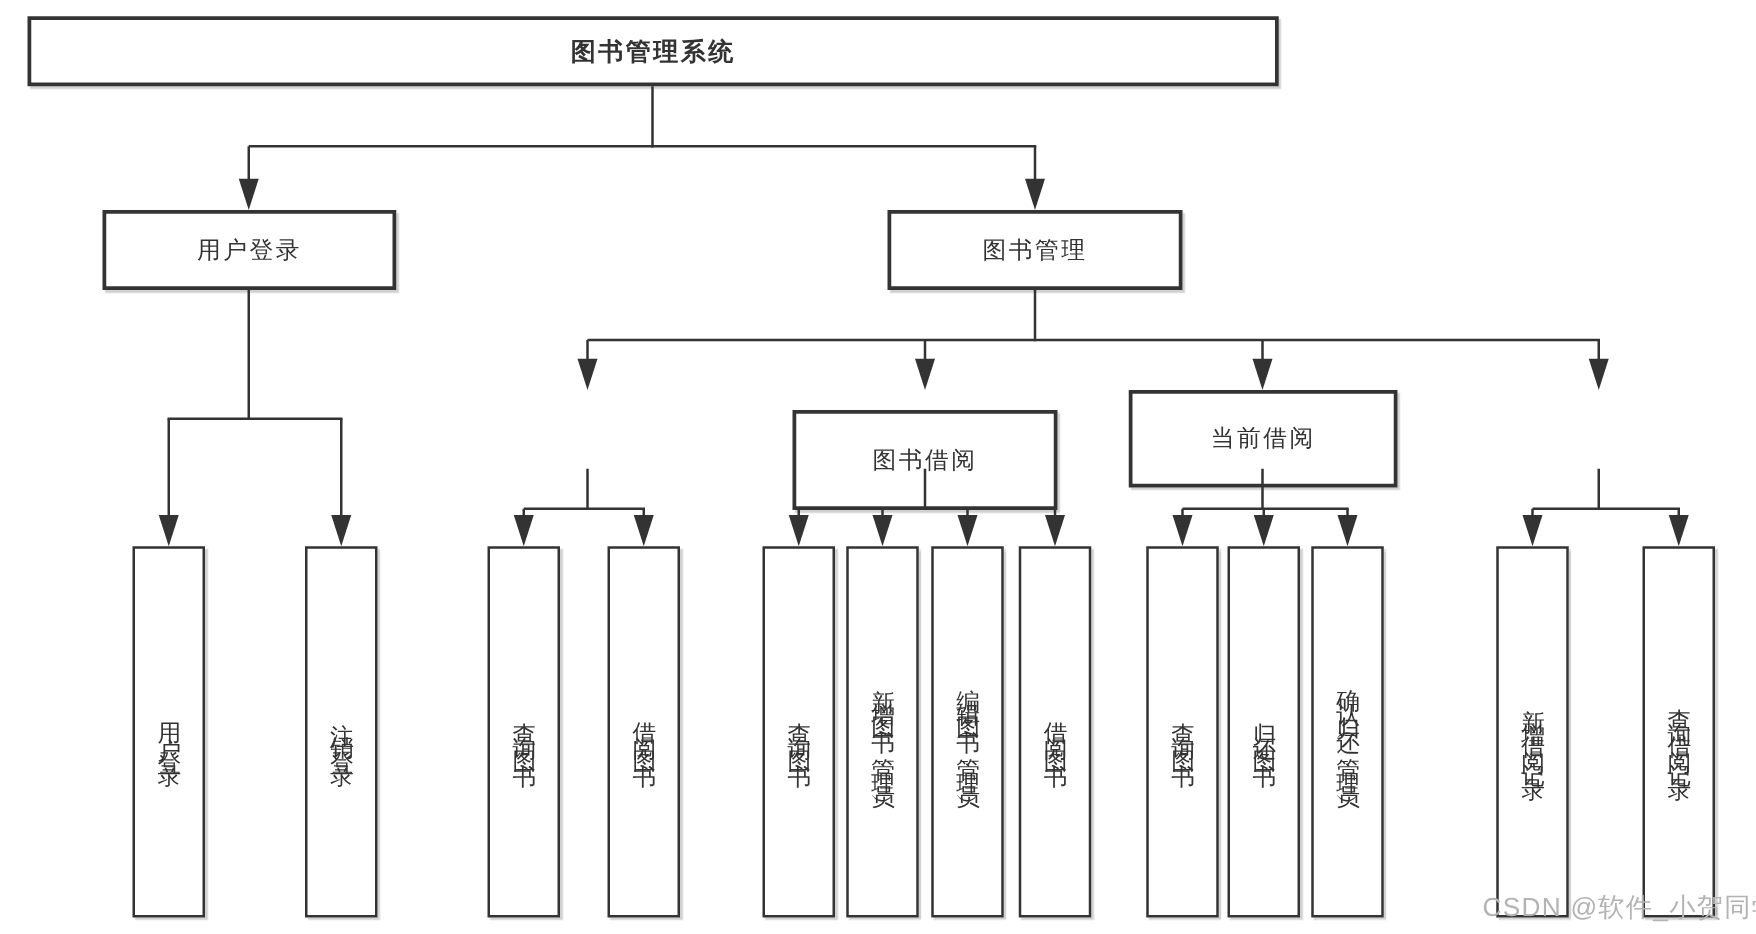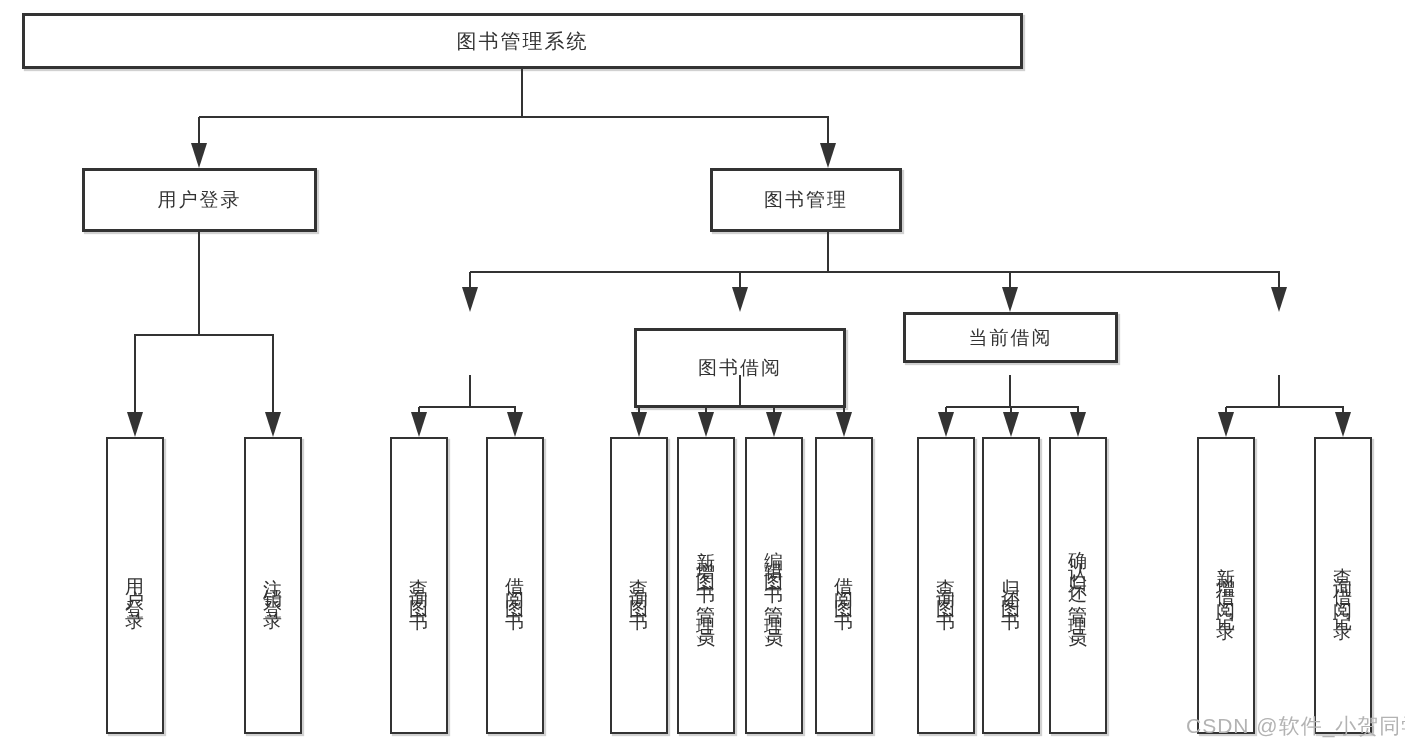--- a/index.html
+++ b/index.html
@@ -64,35 +64,35 @@
     color: #b3b3b3;
     white-space: nowrap;
     z-index: 6;
   }
 </style>
 </head>
 <body>
 
 <div id="canvas">
 
-  <div class="box root" style="left:22px; top:13px; width:1001px; height:56px;">
+  <div class="box root" style="left:22px; top:13px; width:1001px; height:56px;font-weight:bold;">
     <span class="h-label">图书管理系统</span>
   </div>
 
   <div class="vl" style="left:521px; top:69px; height:49px;"></div>
   <div class="hl" style="left:199px; top:116px; width:630px;"></div>
   <div class="vl" style="left:198px; top:117px; height:30px;"></div>
   <div class="ah" style="left:191px; top:143px;"></div>
   <div class="vl" style="left:827px; top:117px; height:30px;"></div>
   <div class="ah" style="left:820px; top:143px;"></div>
 
   <div class="box" style="left:82px; top:168px; width:235px; height:64px;">
     <span class="h-label">用户登录</span>
   </div>
-  <div class="box" style="left:710px; top:168px; width:192px; height:64px;">
+  <div class="box" style="left:710px; top:168px; width:236px; height:64px;">
     <span class="h-label">图书管理</span>
   </div>
 
   <div class="vl" style="left:198px; top:232px; height:104px;"></div>
   <div class="hl" style="left:134px; top:334px; width:140px;"></div>
   <div class="vl" style="left:134px; top:335px; height:80px;"></div>
   <div class="ah" style="left:127px; top:412px;"></div>
   <div class="vl" style="left:272px; top:335px; height:80px;"></div>
   <div class="ah" style="left:265px; top:412px;"></div>
 
@@ -103,21 +103,21 @@
   <div class="vl" style="left:739px; top:272px; height:18px;"></div>
   <div class="ah" style="left:732px; top:287px;"></div>
   <div class="vl" style="left:1009px; top:272px; height:18px;"></div>
   <div class="ah" style="left:1002px; top:287px;"></div>
   <div class="vl" style="left:1278px; top:272px; height:18px;"></div>
   <div class="ah" style="left:1271px; top:287px;"></div>
 
   <div class="box" style="left:634px; top:312px; width:212px; height:80px;margin-top:16px;">
     <span class="h-label">图书借阅</span>
   </div>
-  <div class="box" style="left:903px; top:312px; width:215px; height:51px;">
+  <div class="box" style="left:903px; top:312px; width:215px; height:78px;">
     <span class="h-label">当前借阅</span>
   </div>
 
   <div class="vl" style="left:469px; top:375px; height:33px;"></div>
   <div class="hl" style="left:419px; top:406px; width:97px;"></div>
   <div class="vl" style="left:418px; top:407px; height:8px;"></div>
   <div class="ah" style="left:411px; top:412px;"></div>
   <div class="vl" style="left:514px; top:407px; height:8px;"></div>
   <div class="ah" style="left:507px; top:412px;"></div>
 

